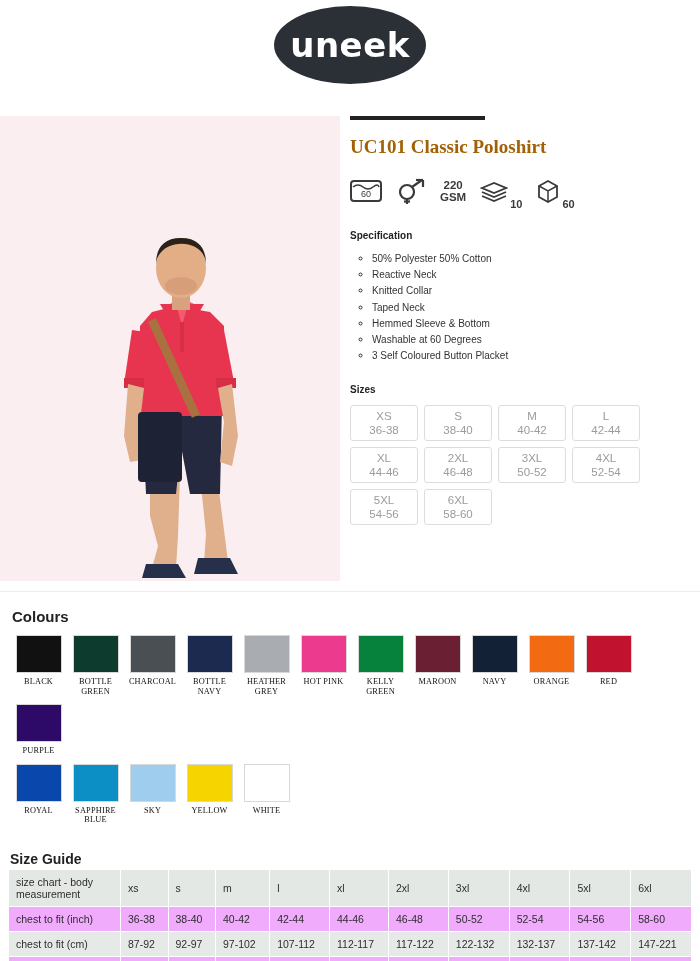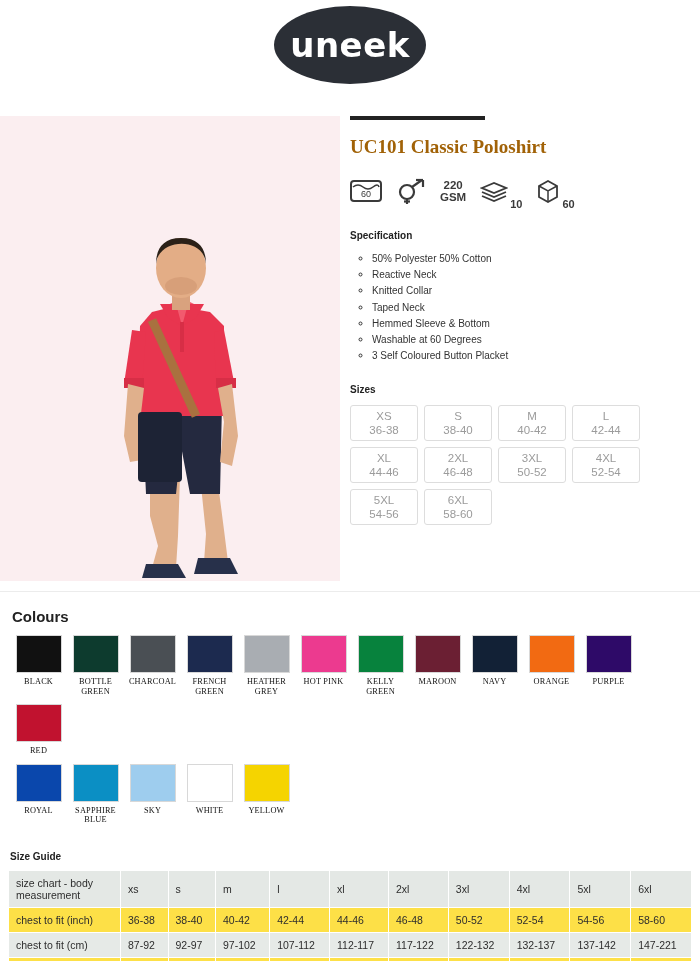--- a/index.html
+++ b/index.html
@@ -172,39 +172,39 @@
     text-align: center;
     margin-top: 4px;
     line-height: 1.15;
     color: #111;
     letter-spacing: 0.2px;
   }
 
   
   .guide-sec { padding: 6px 8px 10px 8px; }
   .guide-title {
-    font-size: 10px;
-    font-weight: bold;
-    margin: 6px 0 8px 2px;
+    font-size: 14px;
+    font-weight: bold;
+    margin: 6px 0 2px 2px;
   }
   table.size-guide {
     border-collapse: collapse;
     width: 684px;
     font-size: 10.5px;
     color: #2d2d2d;
   }
   table.size-guide td, table.size-guide th {
     border: 1px solid #ffffff;
     padding: 6px 7px;
     text-align: left;
     vertical-align: middle;
     font-weight: normal;
   }
   table.size-guide tr.head td { background: #e4e8e5; font-weight: normal; }
-  table.size-guide tr.alt-a td { background: #fde047; }
+  table.size-guide tr.alt-a td { background: #f0abfc; }
   table.size-guide tr.alt-b td { background: #e6eae7; }
   table.size-guide td.label-col { width: 112px; }
 </style>
 </head>
 <body>
 
 <div class="page">
 
   <div class="logo-wrap">
     <div class="logo-ellipse">
@@ -365,21 +365,21 @@
       <div class="swatch">
         <div class="swatch-chip" style="background:#0d3b2e"></div>
         <div class="swatch-label">BOTTLE GREEN</div>
       </div>
       <div class="swatch">
         <div class="swatch-chip" style="background:#4a4f54"></div>
         <div class="swatch-label">CHARCOAL</div>
       </div>
       <div class="swatch">
         <div class="swatch-chip" style="background:#1c2a4f"></div>
-        <div class="swatch-label">FRENCH GREEN</div>
+        <div class="swatch-label">BOTTLE NAVY</div>
       </div>
       <div class="swatch">
         <div class="swatch-chip" style="background:#a9adb2"></div>
         <div class="swatch-label">HEATHER GREY</div>
       </div>
       <div class="swatch">
         <div class="swatch-chip" style="background:#ec3a8f"></div>
         <div class="swatch-label">HOT PINK</div>
       </div>
       <div class="swatch">
@@ -392,48 +392,48 @@
       </div>
       <div class="swatch">
         <div class="swatch-chip" style="background:#122136"></div>
         <div class="swatch-label">NAVY</div>
       </div>
       <div class="swatch">
         <div class="swatch-chip" style="background:#f26a12"></div>
         <div class="swatch-label">ORANGE</div>
       </div>
       <div class="swatch">
+        <div class="swatch-chip" style="background:#c1122f"></div>
+        <div class="swatch-label">RED</div>
+      </div>
+      <div class="swatch">
         <div class="swatch-chip" style="background:#2e0a68"></div>
         <div class="swatch-label">PURPLE</div>
       </div>
-      <div class="swatch">
-        <div class="swatch-chip" style="background:#c1122f"></div>
-        <div class="swatch-label">RED</div>
-      </div>
     </div>
     <div class="swatch-row">
       <div class="swatch">
         <div class="swatch-chip" style="background:#0a47ac"></div>
         <div class="swatch-label">ROYAL</div>
       </div>
       <div class="swatch">
         <div class="swatch-chip" style="background:#0b8fc4"></div>
         <div class="swatch-label">SAPPHIRE BLUE</div>
       </div>
       <div class="swatch">
         <div class="swatch-chip" style="background:#9ecdee"></div>
         <div class="swatch-label">SKY</div>
       </div>
       <div class="swatch">
+        <div class="swatch-chip" style="background:#f5d400"></div>
+        <div class="swatch-label">YELLOW</div>
+      </div>
+      <div class="swatch">
         <div class="swatch-chip" style="background:#ffffff"></div>
         <div class="swatch-label">WHITE</div>
-      </div>
-      <div class="swatch">
-        <div class="swatch-chip" style="background:#f5d400"></div>
-        <div class="swatch-label">YELLOW</div>
       </div>
     </div>
   </div>
 
   <div class="guide-sec">
     <h2 class="guide-title">Size Guide</h2>
     <table class="size-guide">
       <tbody>
         <tr class="head">
           <td class="label-col">size chart - body measurement</td>

